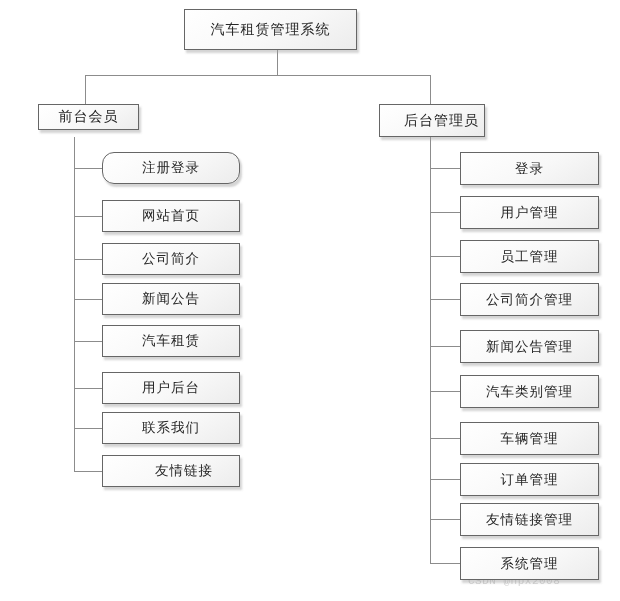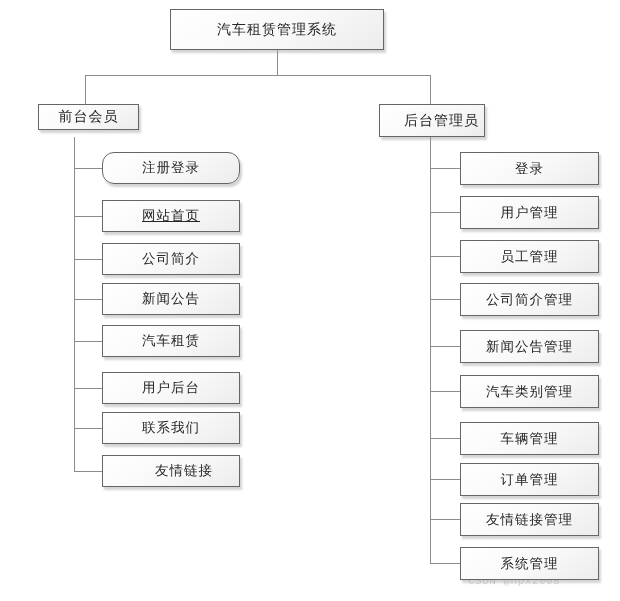--- a/index.html
+++ b/index.html
@@ -23,21 +23,21 @@
     box-shadow: 2px 3px 2px rgba(160,160,160,0.45);
     display: flex;
     align-items: center;
     justify-content: center;
     font-size: 14px;
     color: #262626;
     letter-spacing: 1px;
     z-index: 2;
     white-space: nowrap;
   }
-  .root   { left: 170px; top: 9px;   width: 214px; height: 41px; }
+  .root   { left: 184px; top: 9px;   width: 173px; height: 41px; }
   .br-l   { left: 38px;  top: 104px; width: 101px; height: 26px; }
   .br-r   { left: 379px; top: 104px; width: 106px; height: 33px; padding-left: 19px; }
   .child-l { left: 102px; width: 138px; height: 32px; font-size: 13.5px; }
   .child-r { left: 460px; width: 139px; height: 33px; font-size: 13.5px; }
   .line {
     position: absolute;
     background: #8c8c8c;
     z-index: 1;
   }
   .v { width: 1px; }
@@ -79,21 +79,21 @@
   <div class="line h stub-l" style="top:168px;"></div>
   <div class="line h stub-l" style="top:216px;"></div>
   <div class="line h stub-l" style="top:259px;"></div>
   <div class="line h stub-l" style="top:299px;"></div>
   <div class="line h stub-l" style="top:341px;"></div>
   <div class="line h stub-l" style="top:388px;"></div>
   <div class="line h stub-l" style="top:428px;"></div>
   <div class="line h stub-l" style="top:471px;"></div>
 
   <div class="node child-l" style="top:152px;border-radius:12px;">注册登录</div>
-  <div class="node child-l" style="top:200px;text-decoration:underline;">网站首页</div>
+  <div class="node child-l" style="top:200px;">网站首页</div>
   <div class="node child-l" style="top:243px;">公司简介</div>
   <div class="node child-l" style="top:283px;">新闻公告</div>
   <div class="node child-l" style="top:325px;">汽车租赁</div>
   <div class="node child-l" style="top:372px;">用户后台</div>
   <div class="node child-l" style="top:412px;">联系我们</div>
   <div class="node child-l" style="top:455px;padding-left:26px;">友情链接</div>
 
   <div class="line h stub-r" style="top:168px;"></div>
   <div class="line h stub-r" style="top:212px;"></div>
   <div class="line h stub-r" style="top:256px;"></div>

